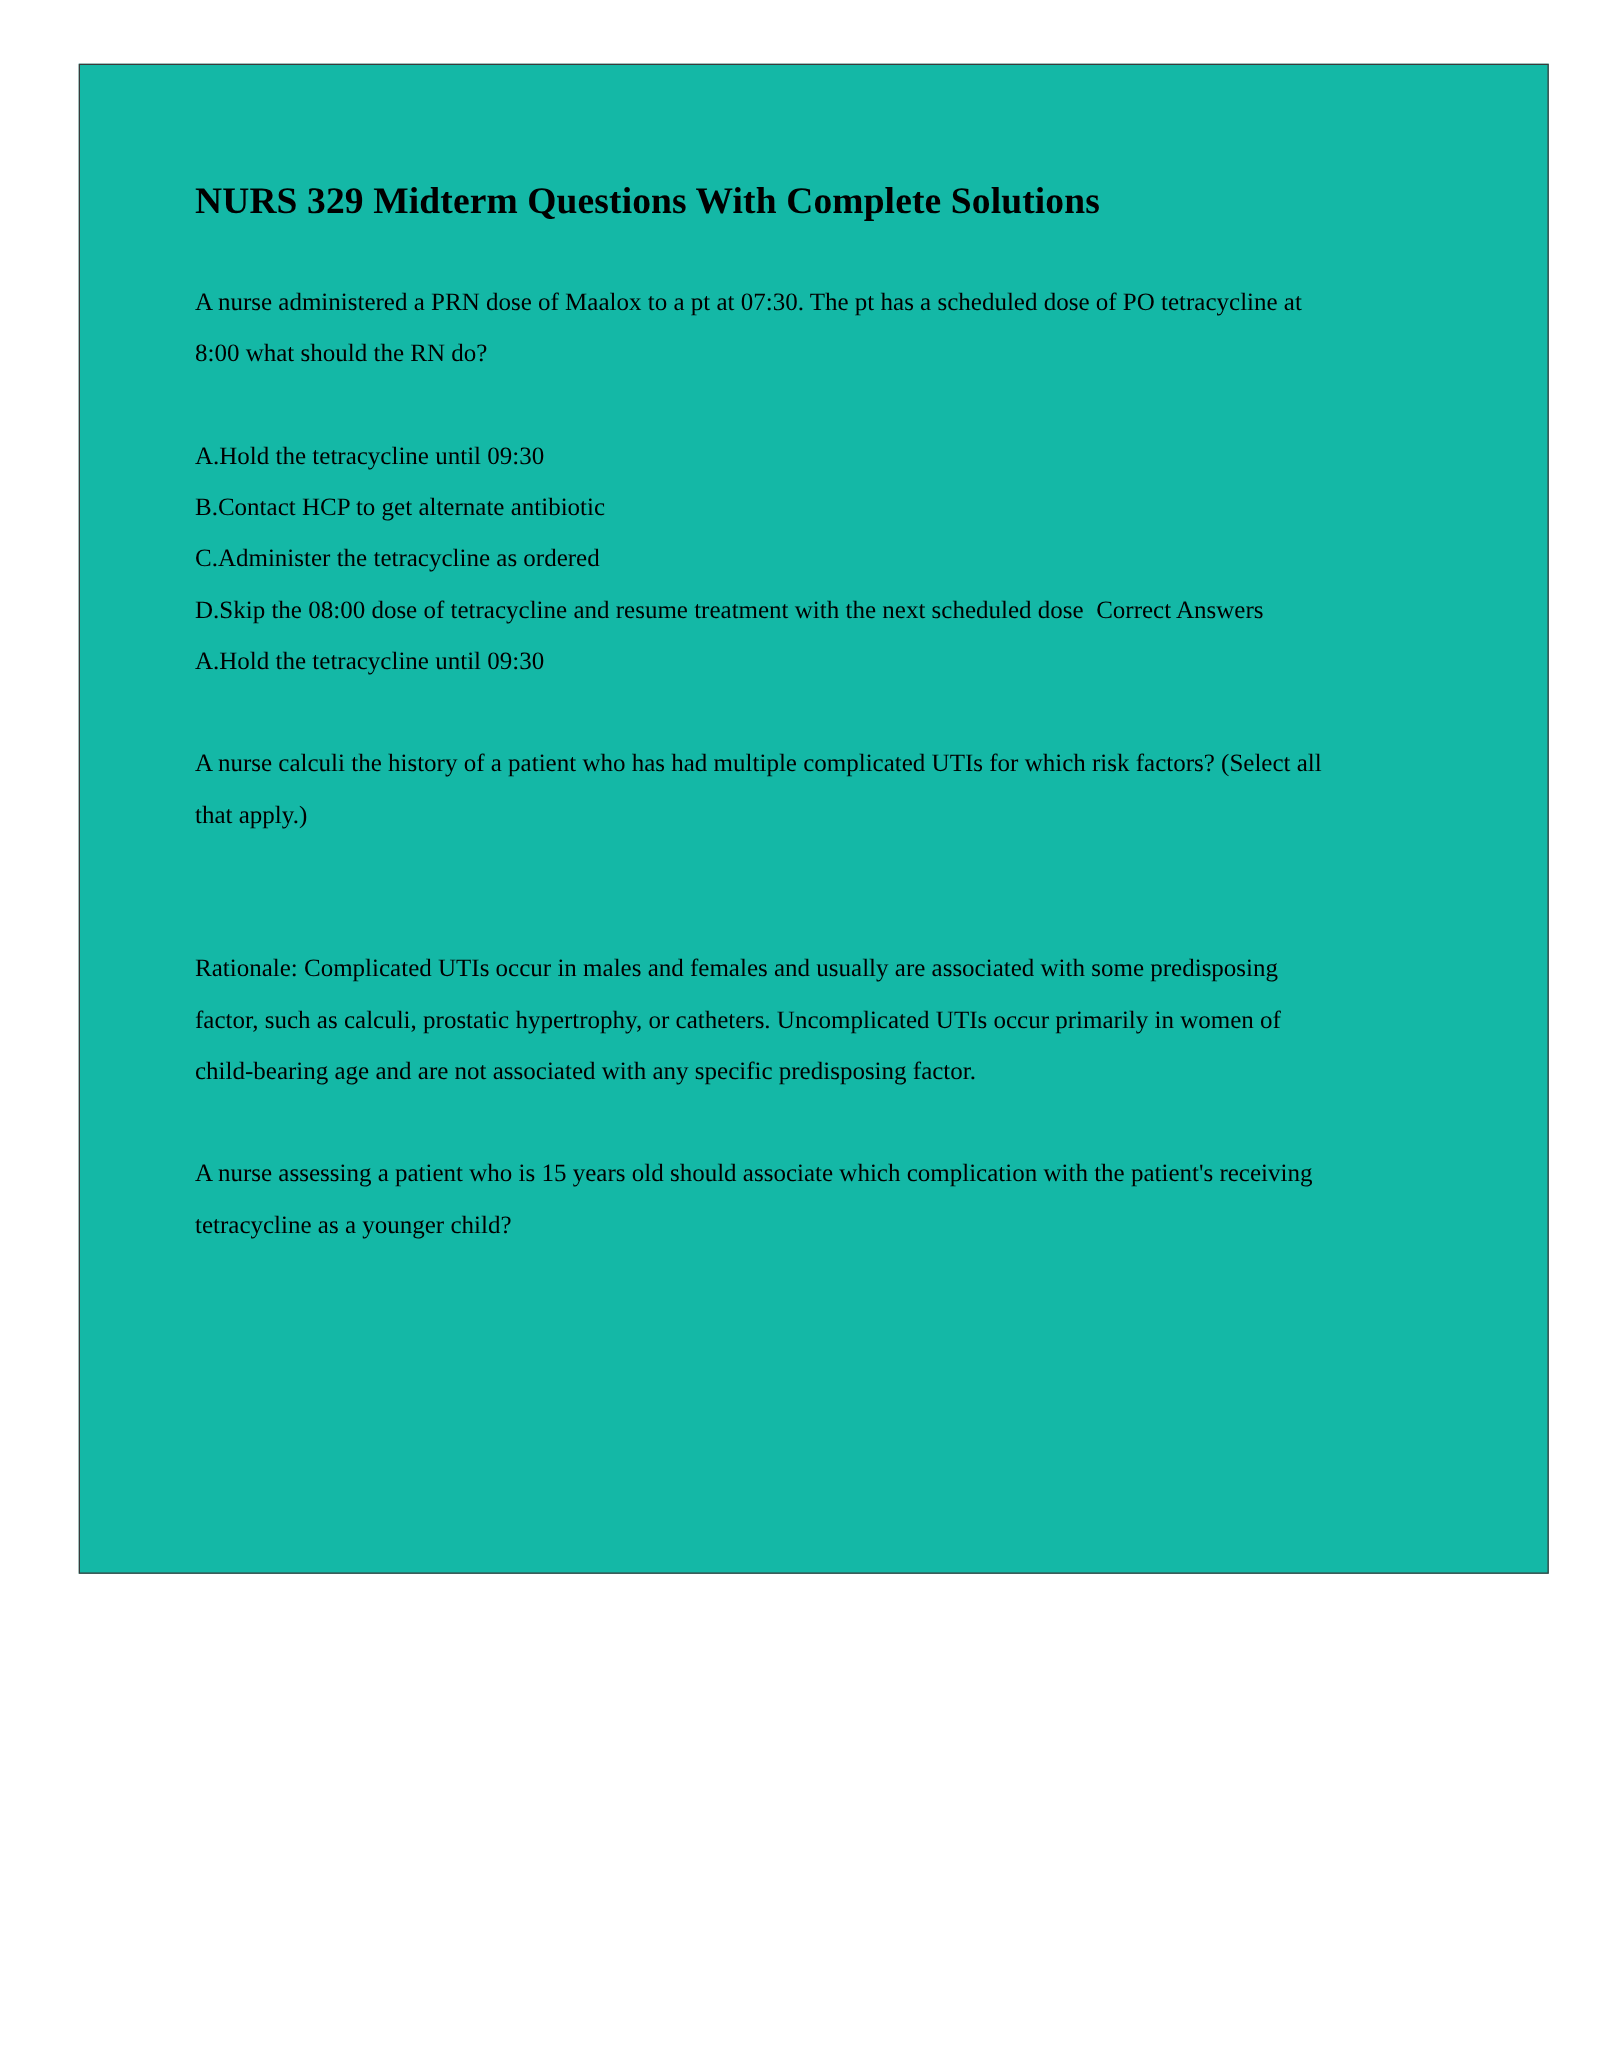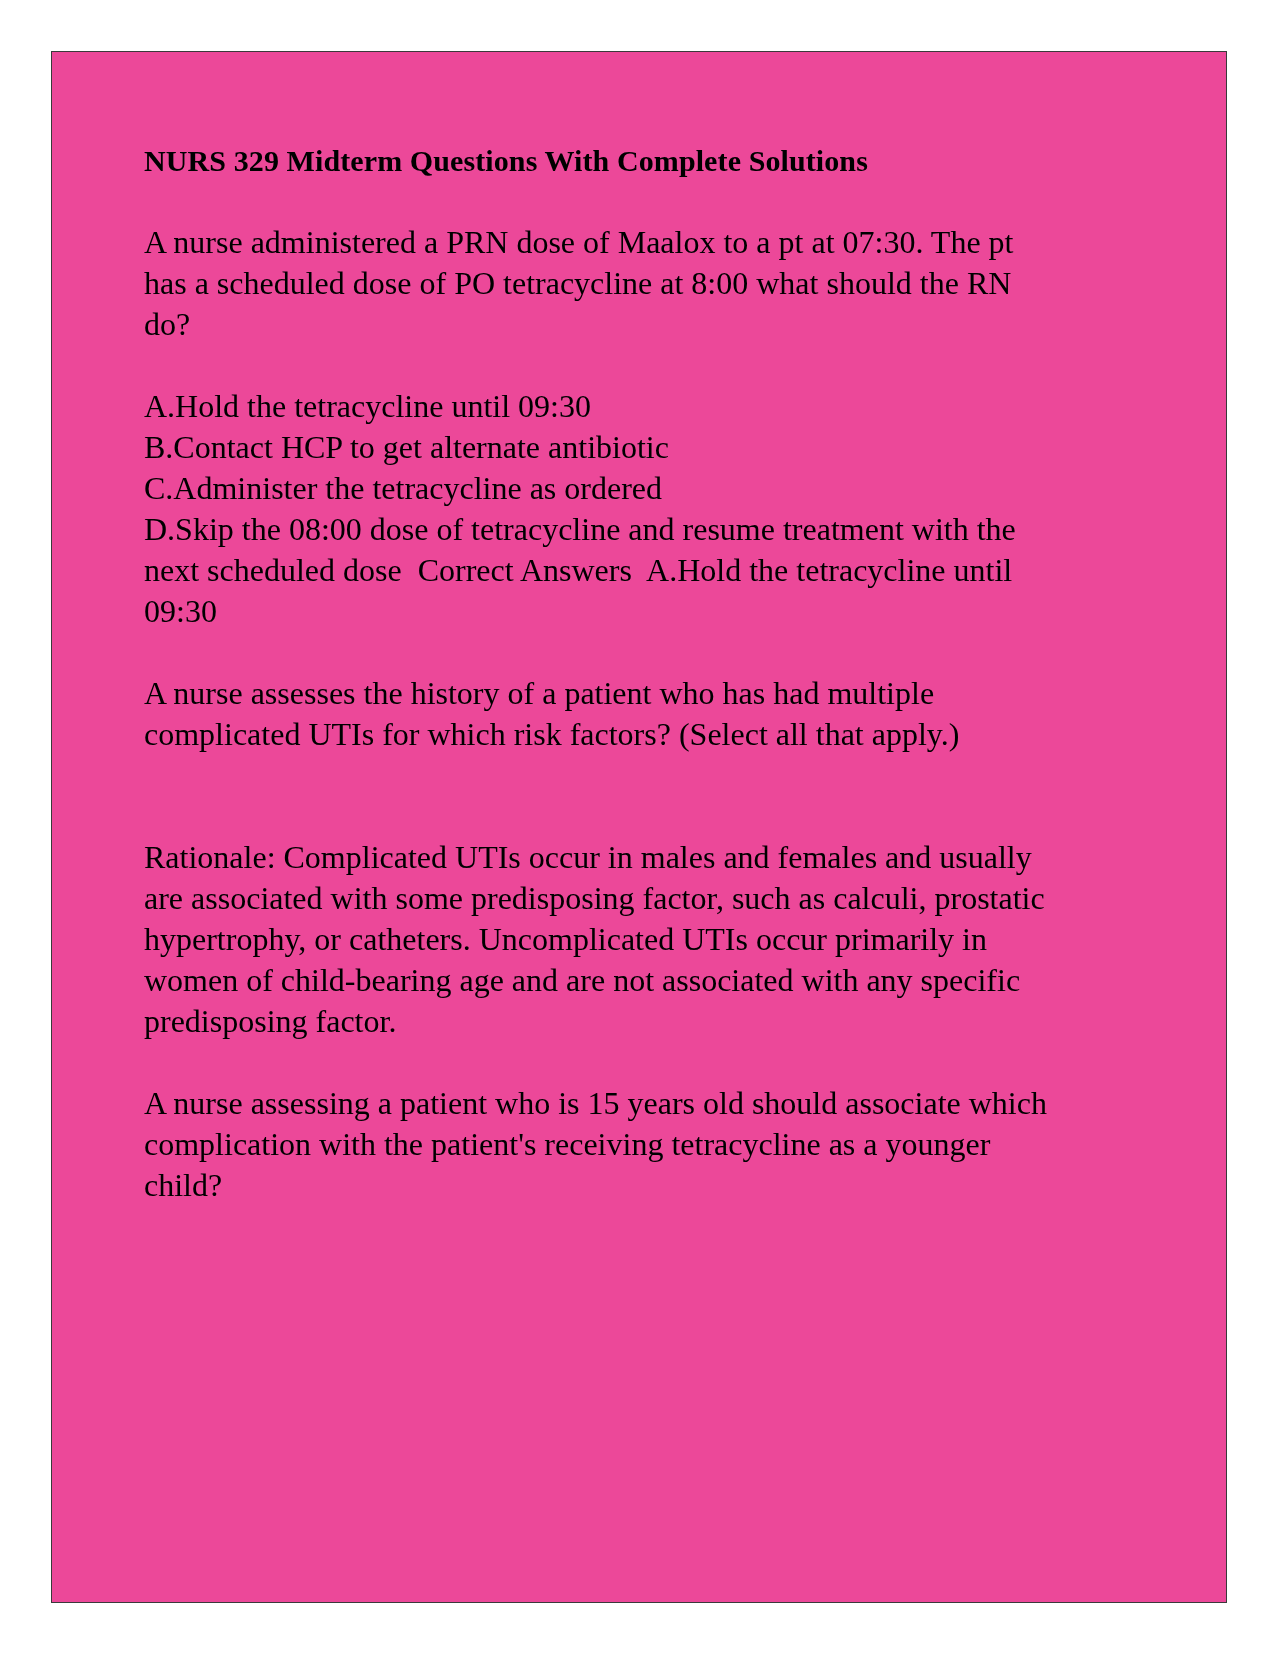--- a/index.html
+++ b/index.html
@@ -10,47 +10,47 @@
   body {
     width: 1280px;
     height: 1656px;
     font-family: "Liberation Serif", "DejaVu Serif", serif;
     color: #000000;
     overflow: hidden;
   }
 
   #page-sheet {
     position: absolute;
-    left: 51px;
+    left: 63px;
     top: 51px;
     width: 1176px;
-    height: 1552px;
+    height: 1208px;
     box-sizing: border-box;
     border: 1.5px solid #3a3a3a;
-    background: #ec4899;
+    background: #14b8a6;
   }
 
   #doc-body {
     position: absolute;
     left: 92px;      
     top: 89px;       
     width: 920px;
   }
 
   .doc-title {
     font-size: 30px;
     font-weight: bold;
     line-height: 40px;
     margin: 0;
     letter-spacing: 0.1px;
     white-space: nowrap;
   }
 
   .block {
-    font-size: 32px;
+    font-size: 20px;
     line-height: 41px;
     margin: 0;
     white-space: pre-wrap;
   }
 
   .spacer-para {
     height: 41px;
   }
 
   .spacer-title {
@@ -71,21 +71,21 @@
 
     <div class="spacer-para"></div>
 
     <p class="block">A.Hold the tetracycline until 09:30
 B.Contact HCP to get alternate antibiotic
 C.Administer the tetracycline as ordered
 D.Skip the 08:00 dose of tetracycline and resume treatment with the next scheduled dose  Correct Answers  A.Hold the tetracycline until 09:30</p>
 
     <div class="spacer-para"></div>
 
-    <p class="block">A nurse assesses the history of a patient who has had multiple complicated UTIs for which risk factors? (Select all that apply.)</p>
+    <p class="block">A nurse calculi the history of a patient who has had multiple complicated UTIs for which risk factors? (Select all that apply.)</p>
 
     <div class="spacer-para"></div>
 
 
     <div class="spacer-para"></div>
 
     <p class="block">Rationale: Complicated UTIs occur in males and females and usually are associated with some predisposing factor, such as calculi, prostatic hypertrophy, or catheters. Uncomplicated UTIs occur primarily in women of child-bearing age and are not associated with any specific predisposing factor.</p>
 
     <div class="spacer-para"></div>
 

